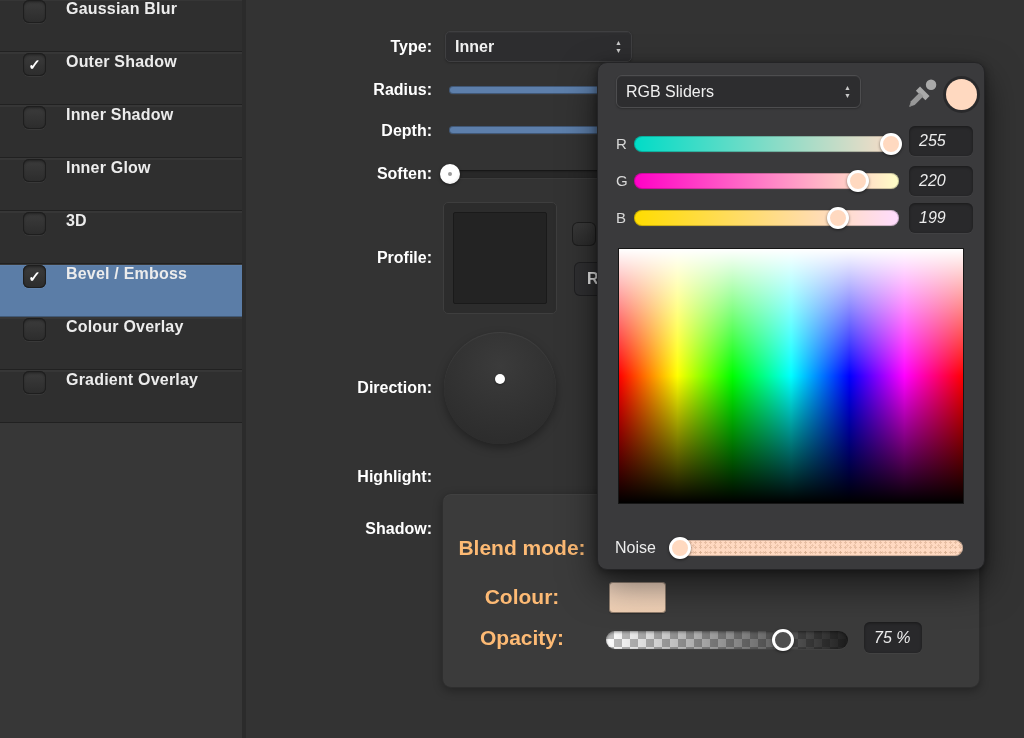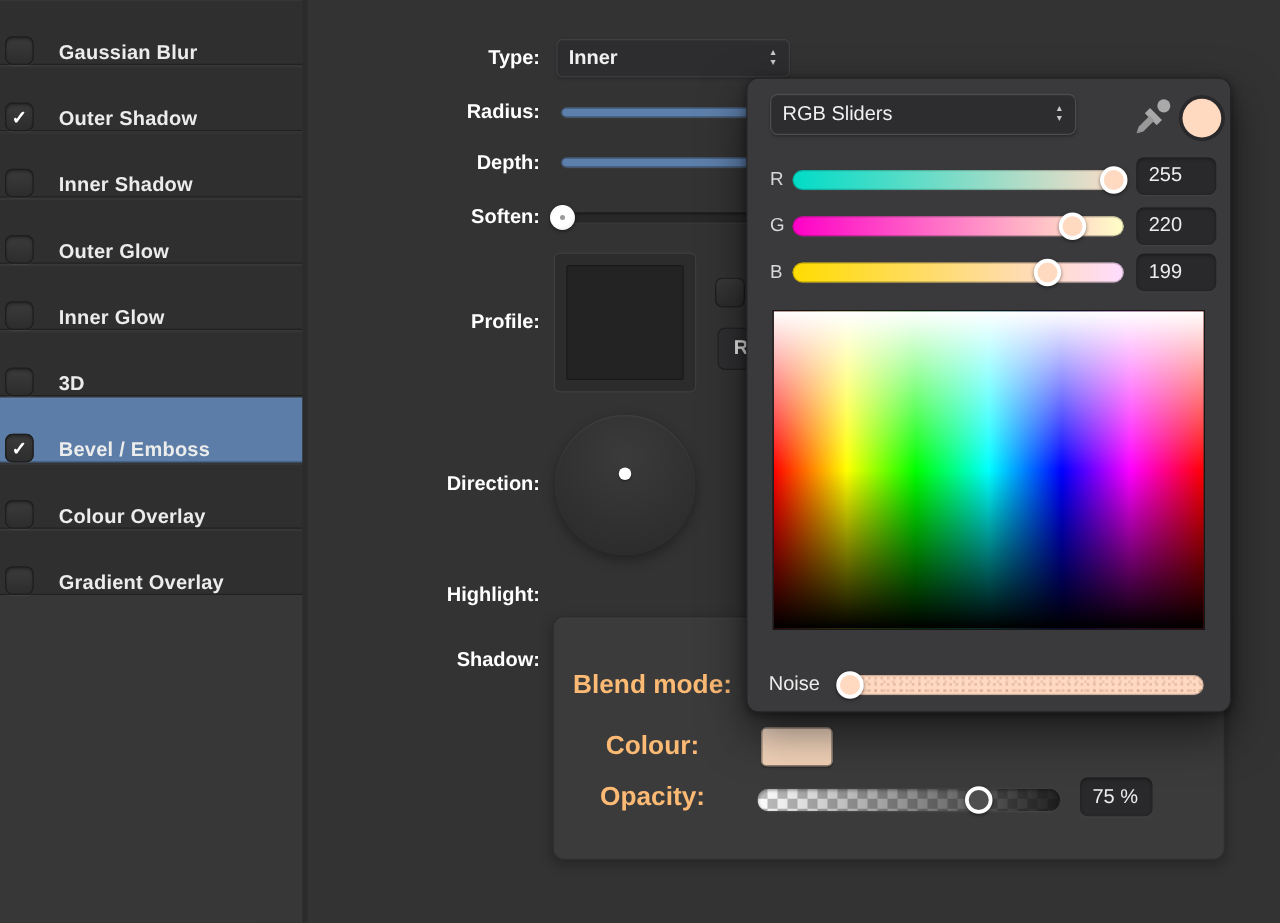--- a/index.html
+++ b/index.html
@@ -3,22 +3,22 @@
 <meta charset="utf-8">
 <style>
   * { box-sizing: border-box; margin: 0; padding: 0; }
   html,body { width:1024px; height:738px; background:#333333; }
   body { font-family:"Liberation Sans", sans-serif; position:relative; overflow:hidden; }
   .screen { position:absolute; inset:0; width:1024px; height:738px; background:#333333; }
 
   
   .sidebar { position:absolute; left:0; top:0; width:242px; height:738px; background:#373737; }
   .sidebar-divider { position:absolute; left:242px; top:0; width:4px; height:738px; background:#2b2b2b; }
-  .fx-row { height:52px; margin-bottom:1px; background:#2f2f2f; display:flex; align-items:flex-end;
-            padding-left:4px; gap:20px;
+  .fx-row { height:52px; margin-bottom:1px; background:#2f2f2f; display:flex; align-items:flex-start;
+            padding-left:23px; gap:20px;
             box-shadow: inset 0 1px 0 rgba(255,255,255,.035), inset 0 -1px 0 rgba(0,0,0,.28); }
   .fx-row.selected { background:#5b7da7; }
   .fx-row .label { color:#ececec; font-size:16px; font-weight:600; letter-spacing:.2px; }
   .cb { width:23px; height:23px; border-radius:6px; flex:0 0 auto;
         background:linear-gradient(#3c3c3c,#2c2c2c);
         box-shadow: inset 0 0 0 1px #1e1e1e, inset 0 2px 3px rgba(0,0,0,.45), 0 1px 0 rgba(255,255,255,.05);
         display:flex; align-items:center; justify-content:center;
         color:#ffffff; font-size:15px; font-weight:700; }
 
   
@@ -73,21 +73,21 @@
                    background:linear-gradient(#fce0ca,#f2d1b5);
                    box-shadow: inset 0 0 0 1px rgba(0,0,0,.4), 0 1px 1px rgba(0,0,0,.25); }
   .opacity-track { position:absolute; left:163px; top:137px; width:242px; height:18px; border-radius:9px;
                    background:
                      linear-gradient(to right, rgba(25,25,25,0) 0%, rgba(18,18,18,.94) 100%),
                      conic-gradient(#ffffff 0 90deg, #bdbdbd 90deg 180deg, #ffffff 180deg 270deg, #bdbdbd 270deg 360deg);
                    background-size:auto, 16px 16px;
                    box-shadow: inset 0 1px 3px rgba(0,0,0,.45), 0 1px 0 rgba(255,255,255,.04); }
   .valbox { position:absolute; background:#29292b; border-radius:6px; color:#ededed; font-size:16px;
             display:flex; align-items:center; padding-left:10px;
-            box-shadow: inset 0 1px 3px rgba(0,0,0,.4), 0 1px 0 rgba(255,255,255,.04); }
+            box-shadow: inset 0 1px 3px rgba(0,0,0,.4), 0 1px 0 rgba(255,255,255,.04); font-style: italic; }
 
   
   .popup { position:absolute; left:597px; top:62px; width:388px; height:508px; z-index:10;
            background:#3a3a3c; border:1px solid #242426; border-radius:10px;
            box-shadow: 0 16px 36px rgba(0,0,0,.55), 0 2px 8px rgba(0,0,0,.4); }
   .popup .select { background:#2d2d2f; border:1px solid #4d4d4f; border-radius:6px; font-weight:400; }
   .chan { position:absolute; left:18px; width:16px; color:#d8d8d8; font-size:15px; line-height:20px; }
   .ptrack { position:absolute; left:36px; width:265px; height:16px; border-radius:8px;
             box-shadow: inset 0 0 0 1px rgba(0,0,0,.2), 0 1px 0 rgba(255,255,255,.04); }
   .knob { position:absolute; width:22px; height:22px; border-radius:50%;
@@ -130,24 +130,20 @@
           <span>✓</span>
         </span>
       <span class="label">Outer Shadow</span>
     </div>
     <div class="fx-row">
       <span class="cb"></span>
       <span class="label">Inner Shadow</span>
     </div>
     <div class="fx-row">
       <span class="cb"></span>
-      <span class="label">Outer Glow</span>
-    </div>
-    <div class="fx-row">
-      <span class="cb"></span>
       <span class="label">Inner Glow</span>
     </div>
     <div class="fx-row">
       <span class="cb"></span>
       <span class="label">3D</span>
     </div>
     <div class="fx-row selected">
       <span class="cb">
           <span>✓</span>
         </span>

